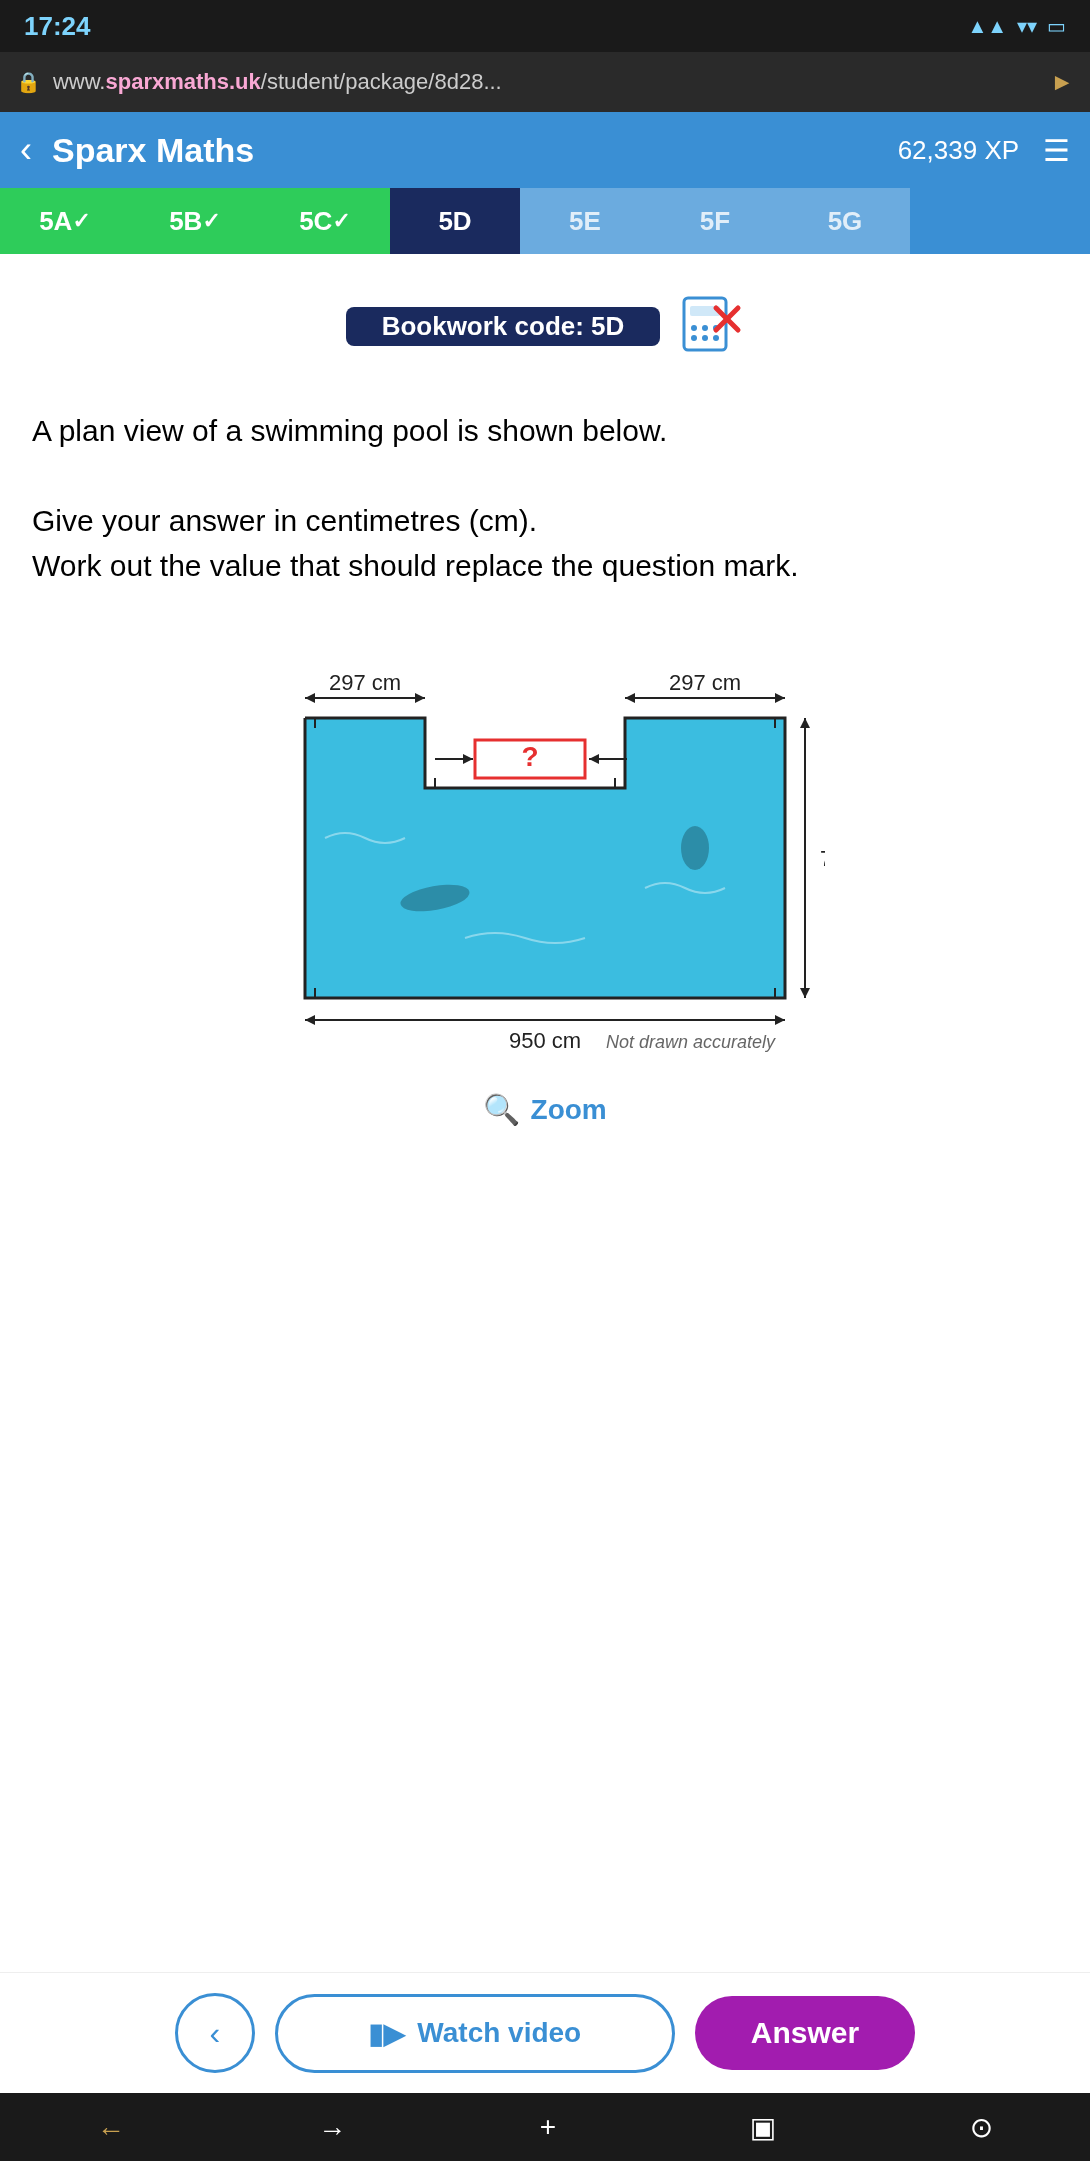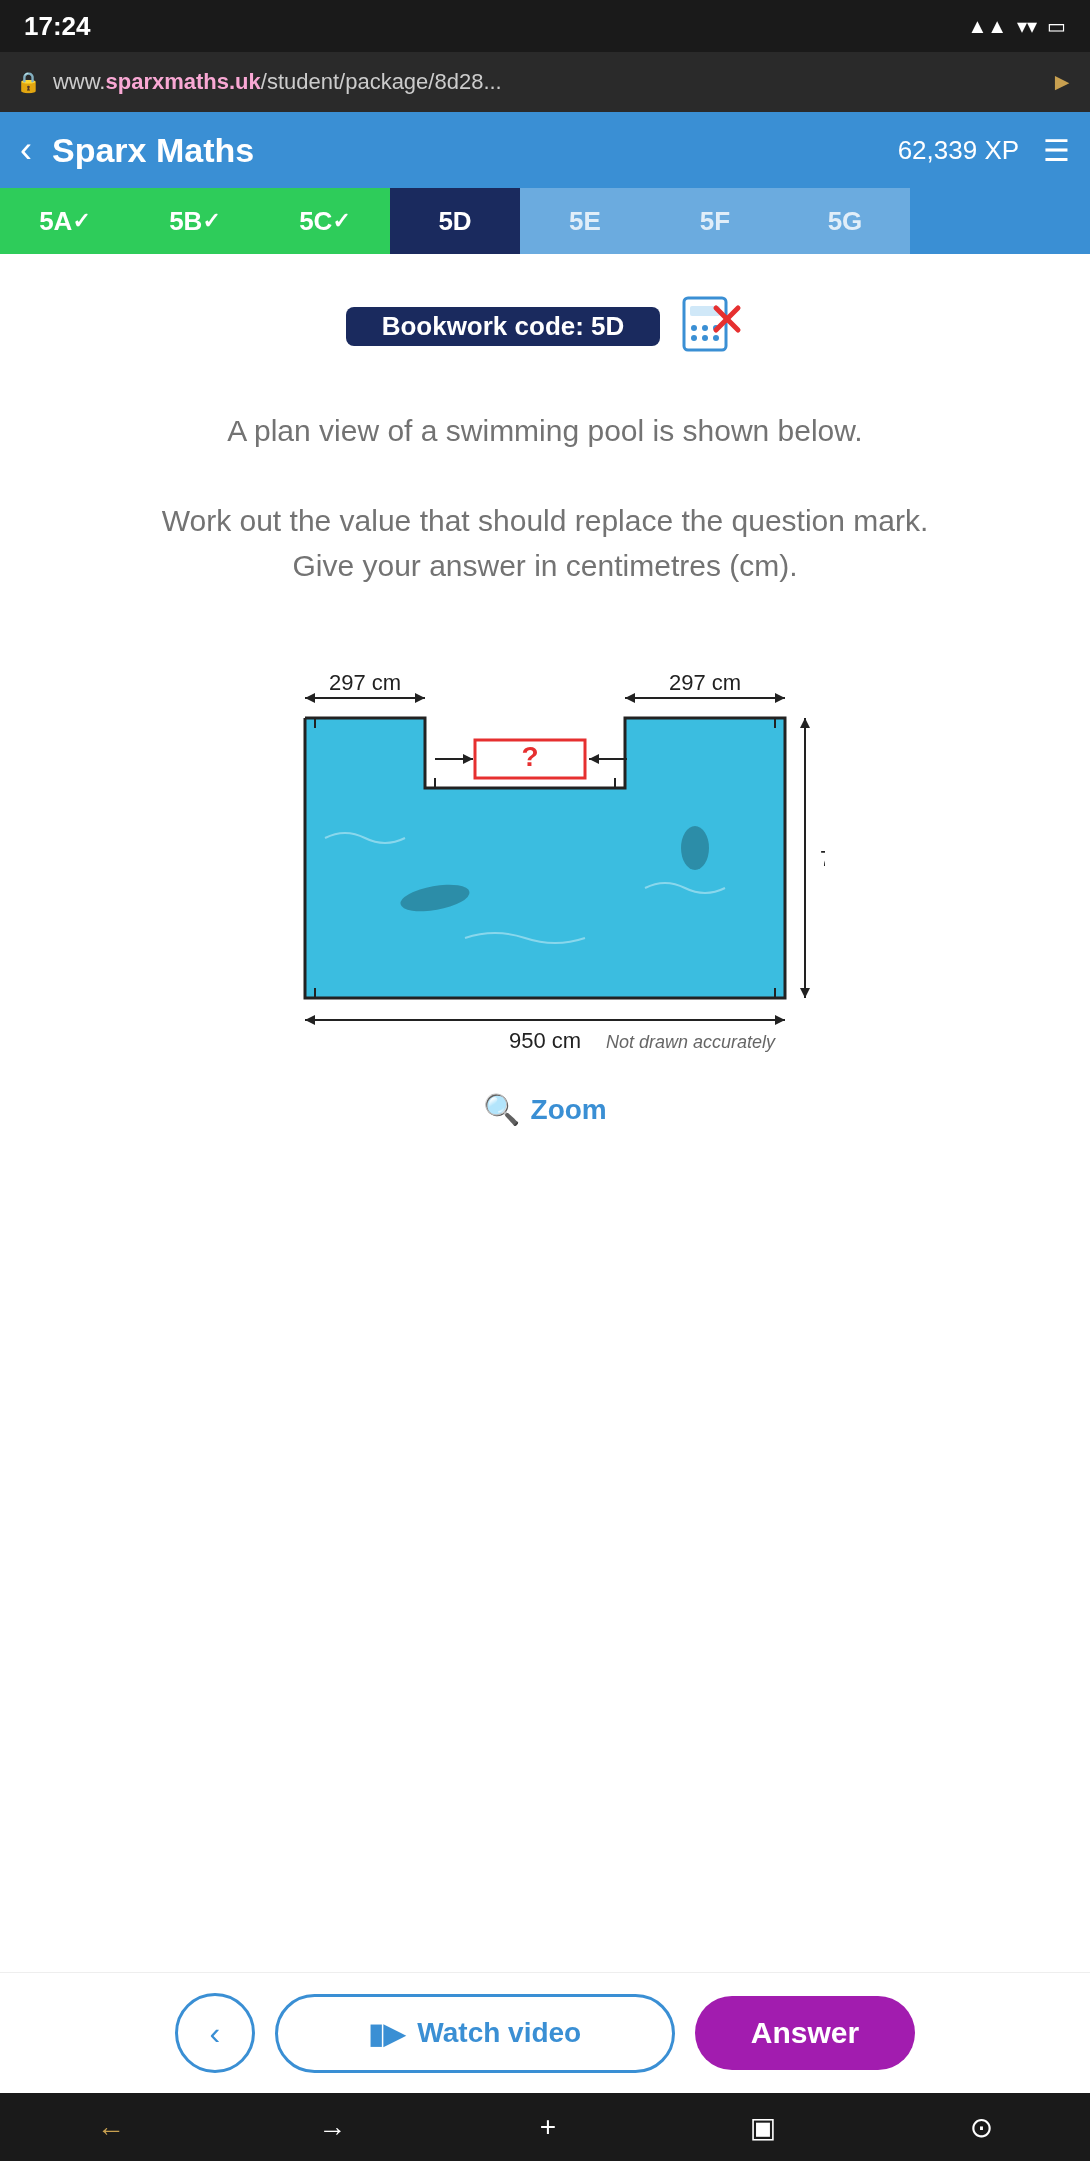--- a/index.html
+++ b/index.html
@@ -9,21 +9,21 @@
       font-family: -apple-system, BlinkMacSystemFont, 'Segoe UI', sans-serif;
       background: #fff;
       width: 1090px;
       min-height: 2161px;
       overflow-x: hidden;
     }
 
     
     .status-bar {
       background: #1a1a1a;
-      color: #ffffff;
+      color: #7dd3fc;
       display: flex;
       justify-content: space-between;
       align-items: center;
       padding: 10px 24px;
       height: 52px;
     }
     .status-time {
       font-size: 26px;
       font-weight: 600;
     }
@@ -147,24 +147,24 @@
       border-radius: 8px;
     }
     .calculator-icon {
       width: 64px;
       height: 64px;
       position: relative;
     }
 
     
     .question-text {
-      text-align: center;
+      text-align: left;
       font-size: 30px;
       line-height: 1.5;
-      color: #737373;
+      color: #000000;
       margin-bottom: 50px;
     }
 
     
     .diagram-container {
       display: flex;
       justify-content: center;
       margin-bottom: 30px;
     }
     .diagram-wrapper {
@@ -341,22 +341,22 @@
 
         <line x1="36" y1="14" x2="58" y2="36" stroke="#e63030" stroke-width="5" stroke-linecap="round"></line>
         <line x1="58" y1="14" x2="36" y2="36" stroke="#e63030" stroke-width="5" stroke-linecap="round"></line>
       </svg>
     </div>
   </div>
 
   <div class="question-text">
     <p>A plan view of a swimming pool is shown below.</p>
     <br>
+    <p>Give your answer in centimetres (cm).</p>
     <p>Work out the value that should replace the question mark.</p>
-    <p>Give your answer in centimetres (cm).</p>
   </div>
 
   <div class="diagram-container">
     <div class="diagram-wrapper">
       <svg class="pool-svg" viewBox="0 0 560 420" xmlns="http://www.w3.org/2000/svg">
 
         <rect x="40" y="80" width="480" height="280" rx="2" fill="#3bbde0"></rect>
 
         <rect x="160" y="80" width="200" height="70" fill="#fff"></rect>
 

